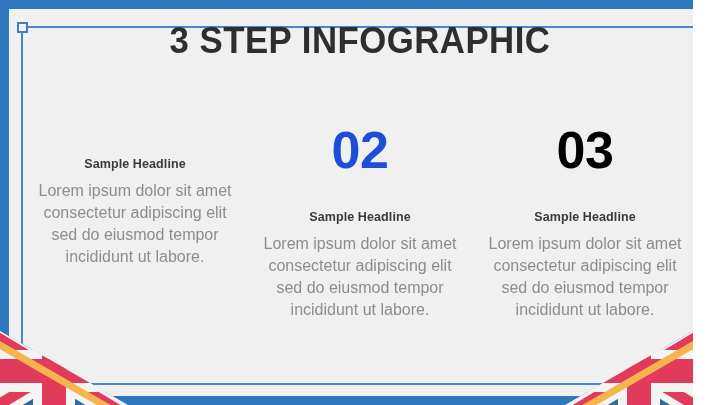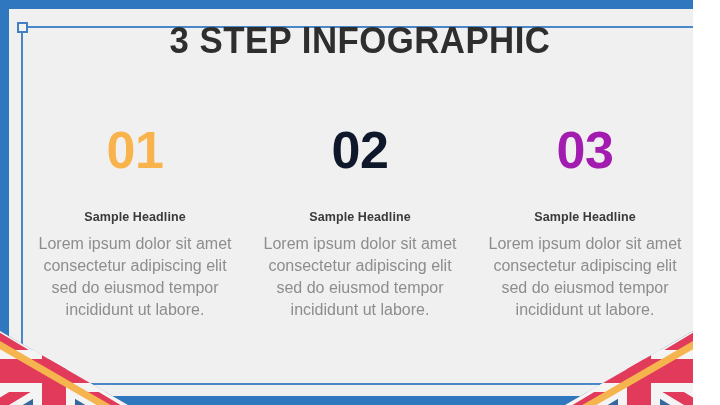--- a/index.html
+++ b/index.html
@@ -213,33 +213,32 @@
   <div id="selection-box">
     <div class="sel-handle handle-tl"></div>
     <div class="sel-handle handle-tr"></div>
   </div>
 
   <div id="slide-title">3 STEP INFOGRAPHIC</div>
 
   <div id="steps">
 
     <div class="step">
-      <div class="step-number" style="color: rgb(249, 179, 76);">01</div>
       <div class="step-headline">Sample Headline</div>
       <div class="step-body">Lorem ipsum dolor sit amet consectetur adipiscing elit sed do eiusmod tempor incididunt ut labore.</div>
     </div>
 
     <div class="step">
-      <div class="step-number" style="color: #0f172a;">02</div>
+      <div class="step-number" style="color: #1d4ed8;">02</div>
       <div class="step-headline">Sample Headline</div>
       <div class="step-body">Lorem ipsum dolor sit amet consectetur adipiscing elit sed do eiusmod tempor incididunt ut labore.</div>
     </div>
 
     <div class="step">
-      <div class="step-number" style="color: #a21caf;">03</div>
+      <div class="step-number" style="color: #000000;">03</div>
       <div class="step-headline">Sample Headline</div>
       <div class="step-body">Lorem ipsum dolor sit amet consectetur adipiscing elit sed do eiusmod tempor incididunt ut labore.</div>
     </div>
 
   </div>
 
   <div class="flag-corner flag-left">
     <div class="flag-clip">
       <div class="uj-field">
         <div class="uj-sal-w1"></div>

